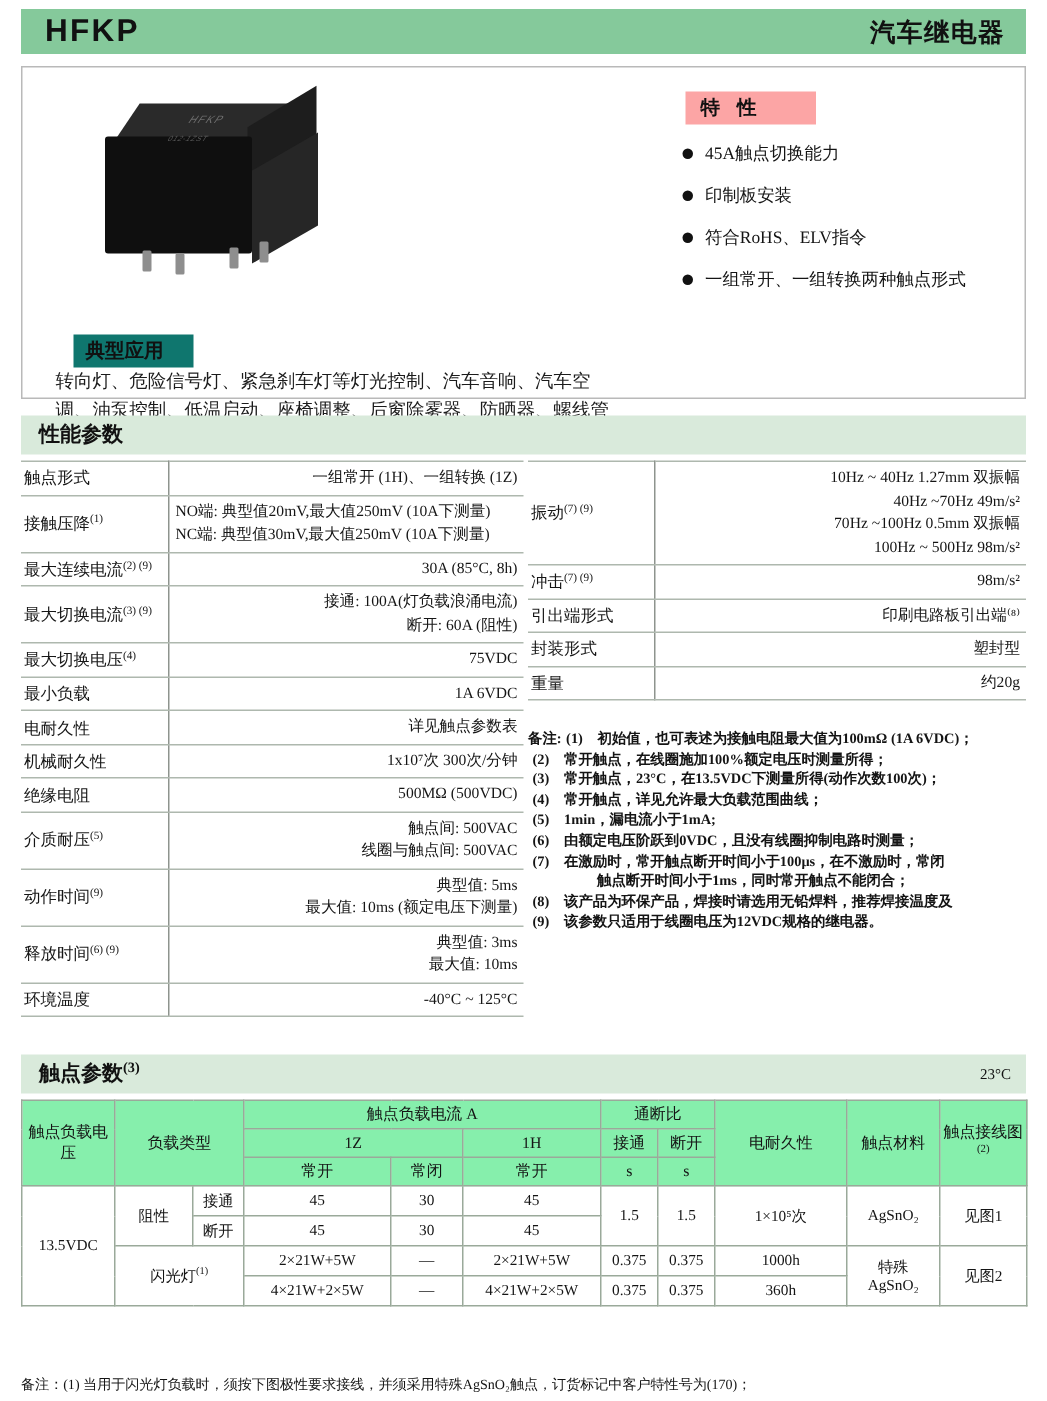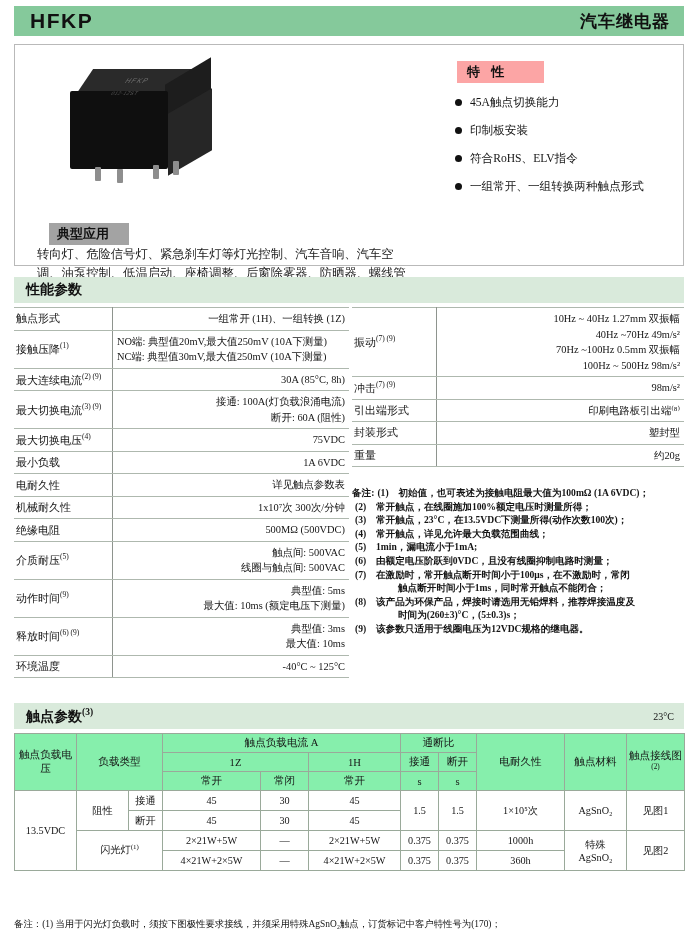--- a/index.html
+++ b/index.html
@@ -62,21 +62,21 @@
   }
   .pin{position:absolute;width:6px;height:14px;background:#8e8e8e;border-radius:1px;}
   .pin.p1{left:34px;top:106px;}
   .pin.p2{left:56px;top:108px;}
   .pin.p3{left:92px;top:104px;}
   .pin.p4{left:112px;top:100px;}
 
   
   .app-head{
     position:absolute;left:34px;top:178px;display:inline-block;
-    background:#a3a3a3;padding:2px 20px 2px 8px;
+    background:#0f766e;padding:2px 20px 2px 8px;
     font-size:13px;font-weight:bold;color:#111;
   }
   .app-body{
     position:absolute;left:22px;top:200px;width:372px;
     font-size:12.3px;line-height:19px;color:#1b1b1b;
   }
 
   
   .feat-head{
     position:absolute;left:38px;top:16px;display:inline-block;
@@ -373,21 +373,20 @@
         <span class="nlab" style="visibility: hidden;"></span>
         <span class="nnum">(7)</span>
         <span class="ntxt">在激励时，常开触点断开时间小于100μs，在不激励时，常闭</span>
       </div>
       <div class="indent" style="padding-left: 46px;">触点断开时间小于1ms，同时常开触点不能闭合；</div>
       <div class="nrow">
         <span class="nlab" style="visibility: hidden;"></span>
         <span class="nnum">(8)</span>
         <span class="ntxt">该产品为环保产品，焊接时请选用无铅焊料，推荐焊接温度及</span>
       </div>
-      <div class="indent" style="padding-left: 46px;">时间为(260±3)°C，(5±0.3)s；</div>
       <div class="nrow">
         <span class="nlab" style="visibility: hidden;"></span>
         <span class="nnum">(9)</span>
         <span class="ntxt">该参数只适用于线圈电压为12VDC规格的继电器。</span>
       </div>
     </div>
 
   <div class="band" style="top:703px;">
     <div class="bt">
       <span>触点参数</span><span class="sup">(3)</span>

